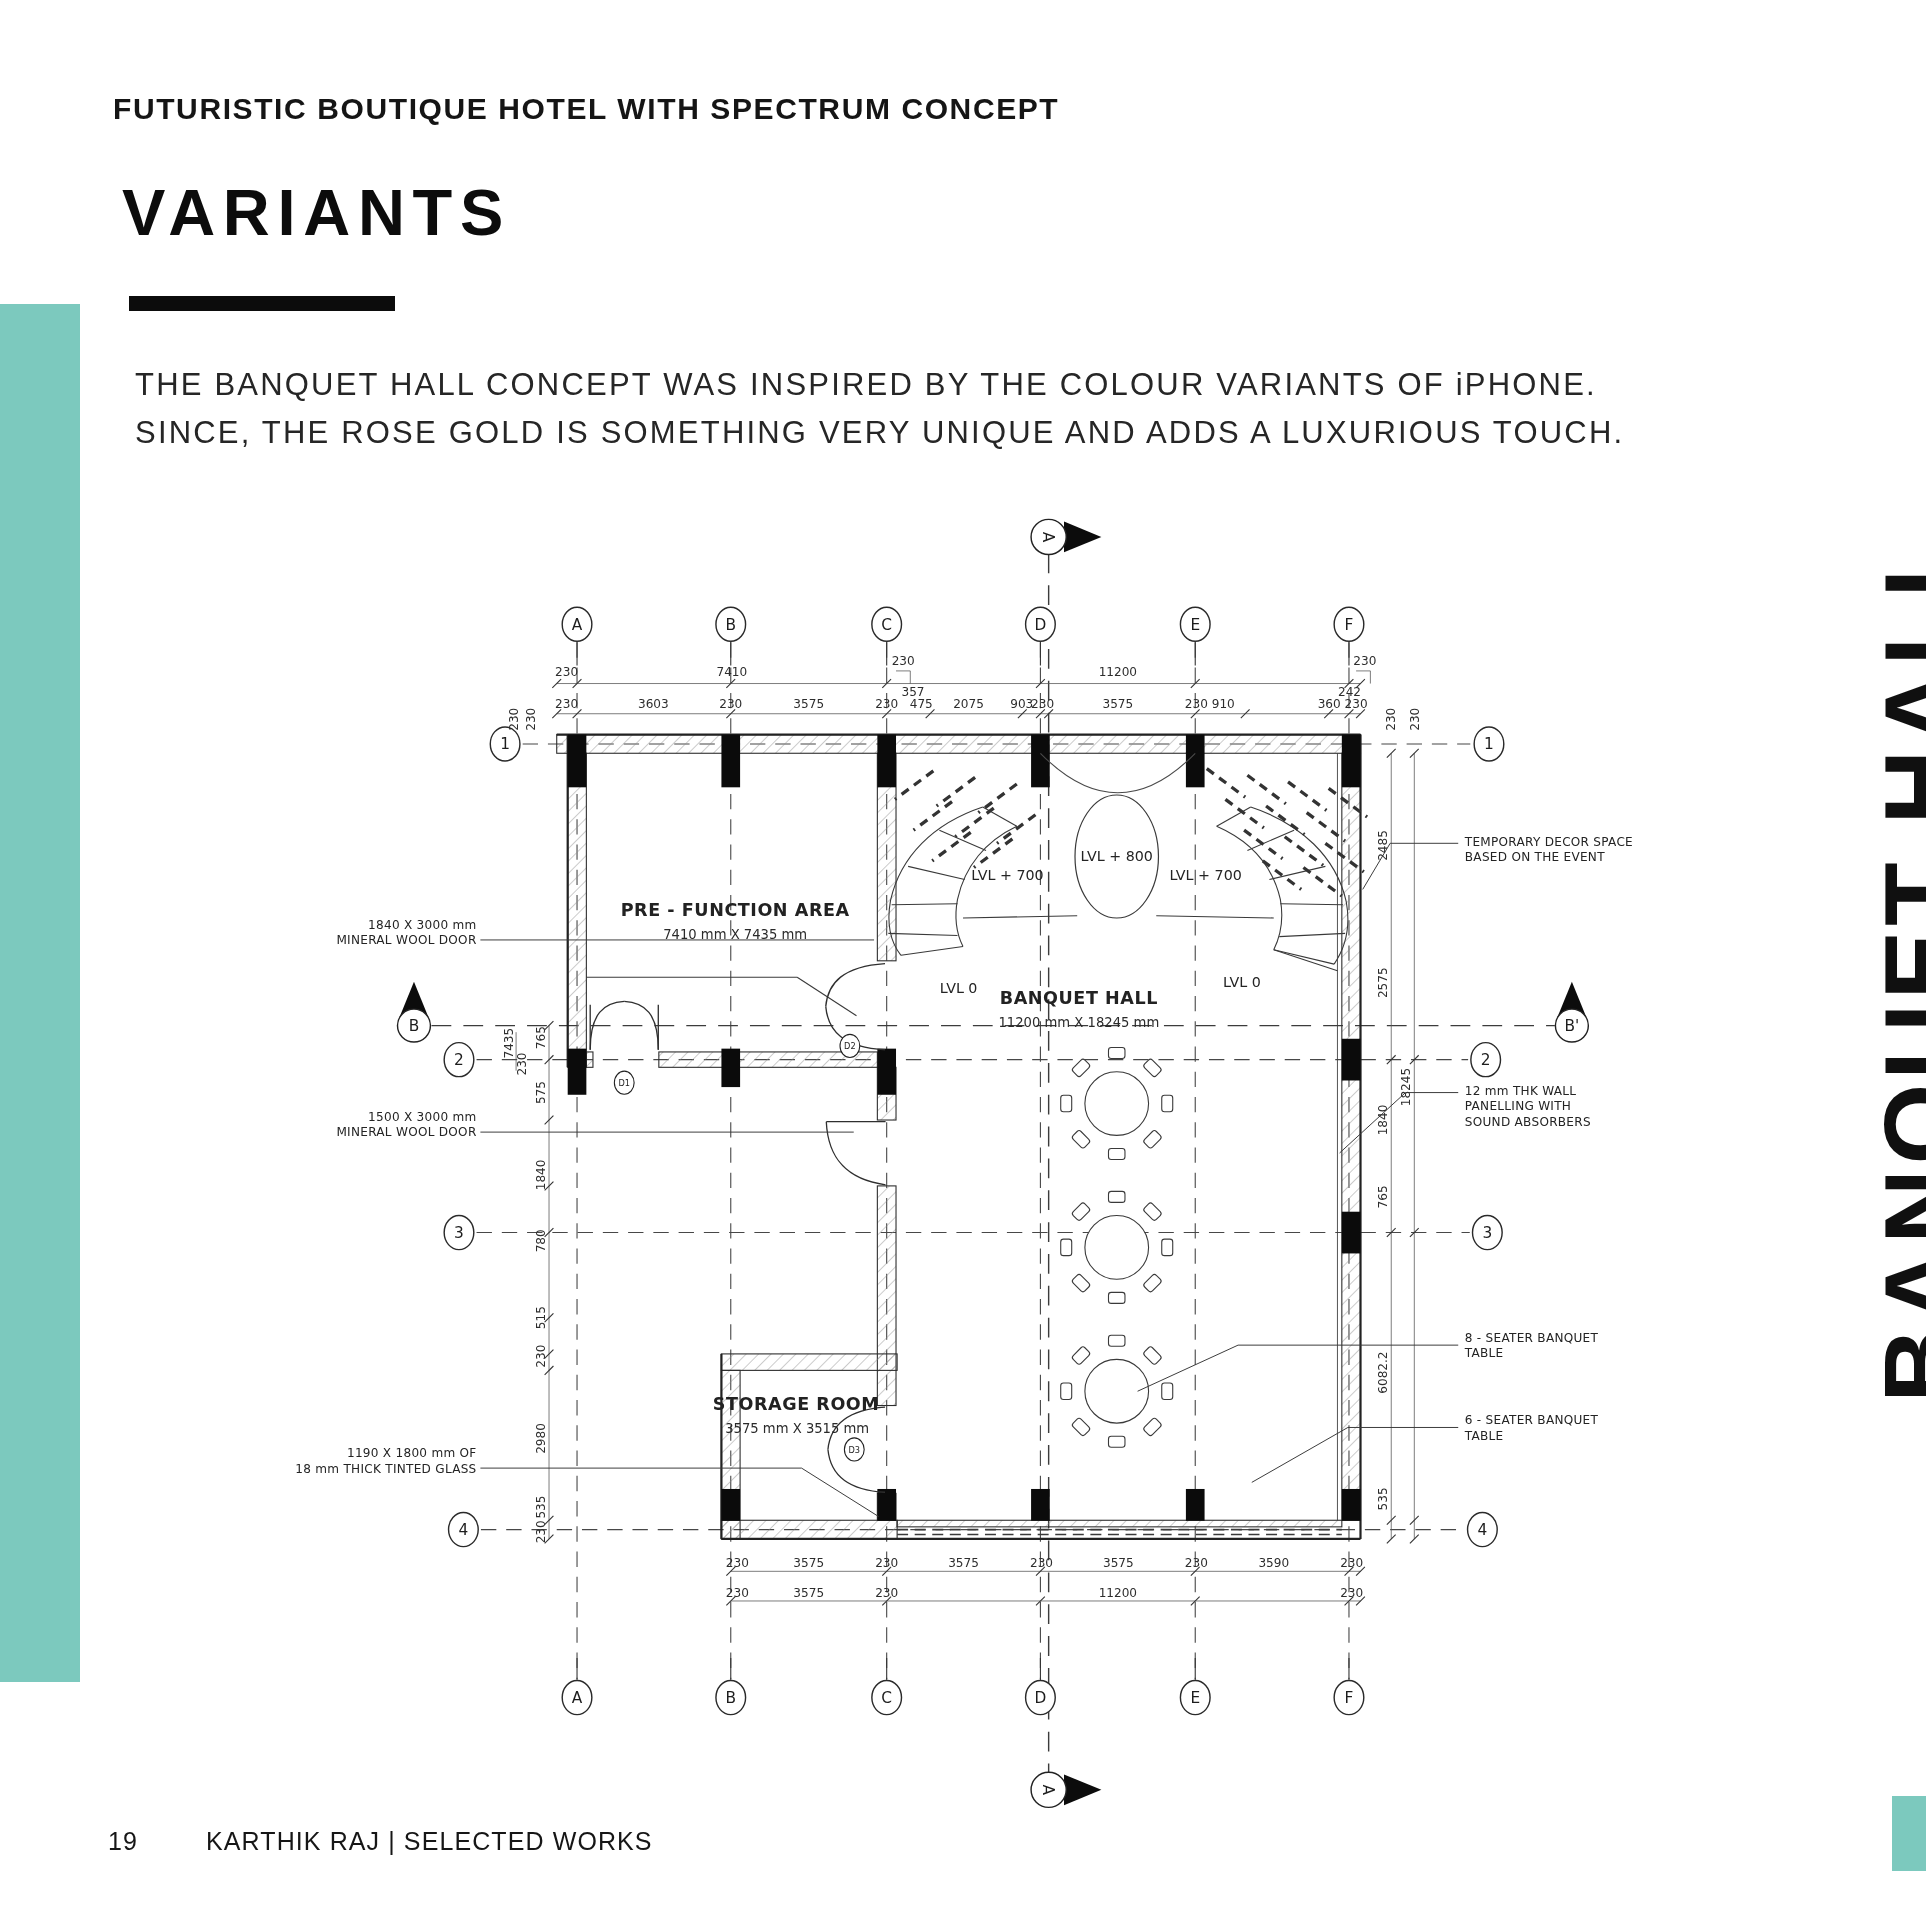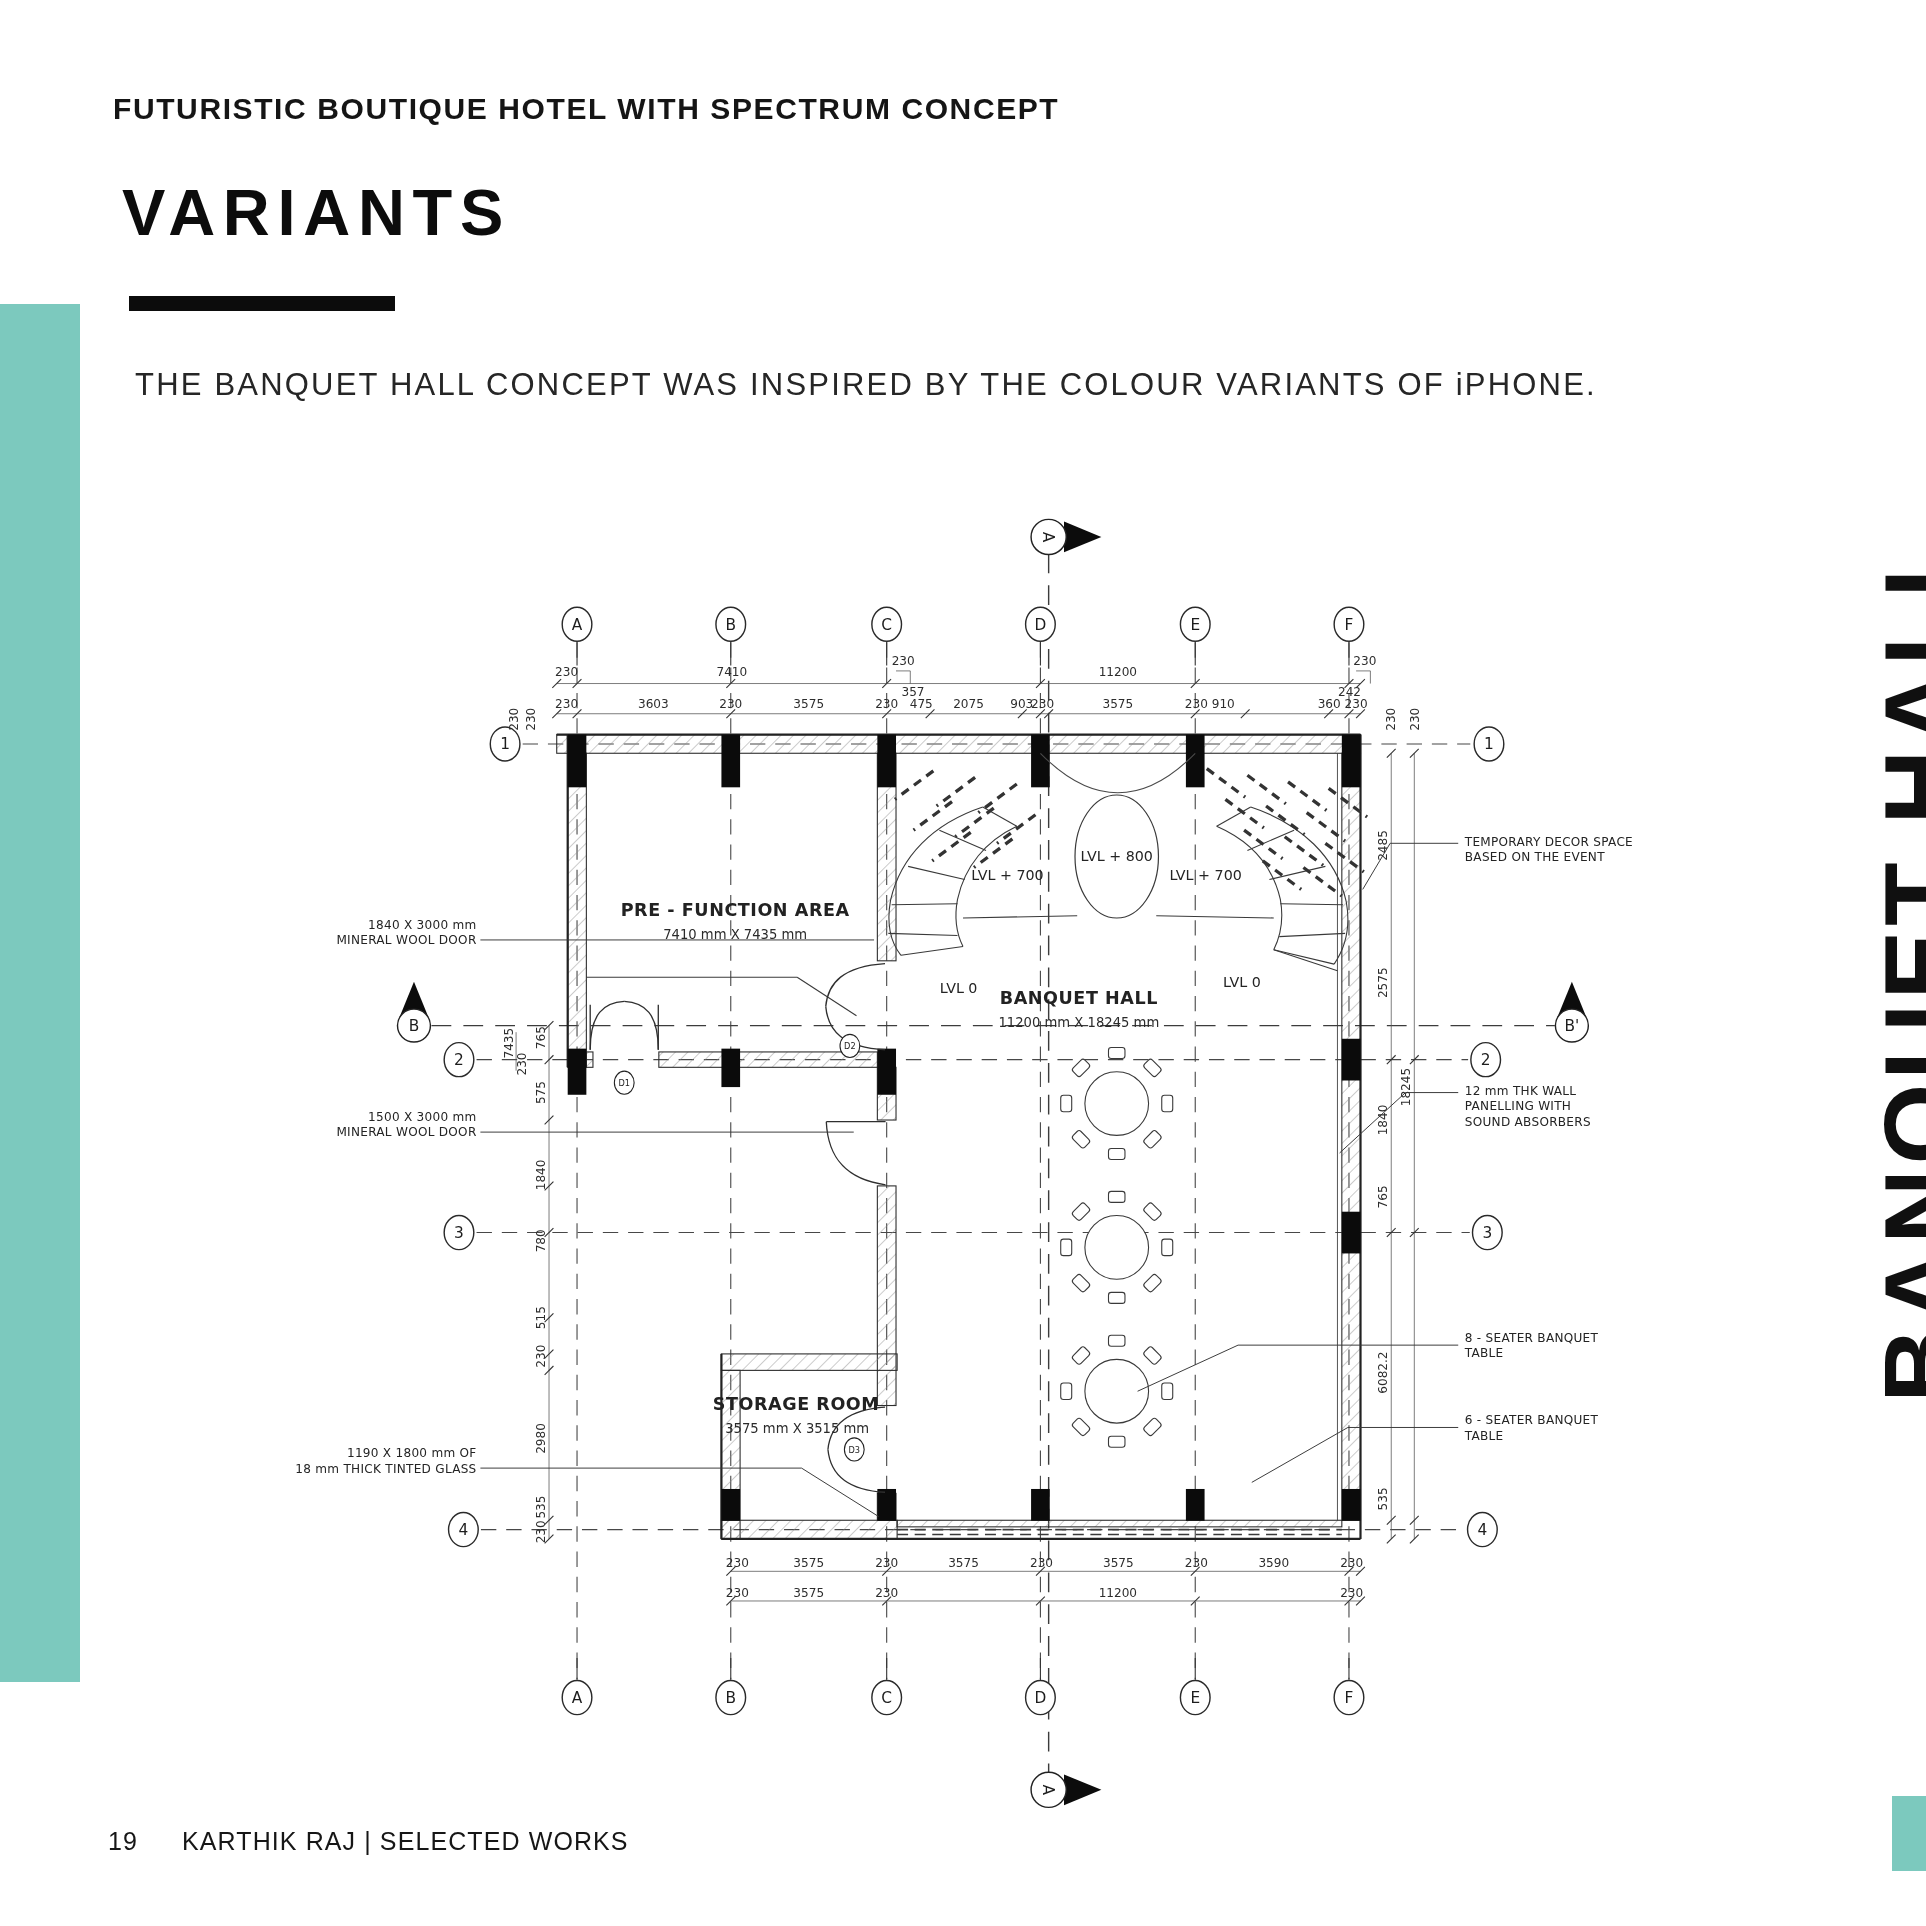--- a/index.html
+++ b/index.html
@@ -8,21 +8,21 @@
   .abs{position:absolute;}
   #accent-bar-left{left:0;top:304px;width:80px;height:1378px;background:#7CC9BE;}
   #accent-corner{left:1892px;top:1796px;width:34px;height:75px;background:#7CC9BE;}
   #header-title{left:113px;top:65px;font-size:30px;font-weight:600;letter-spacing:1.6px;color:#151515;margin-top:27px;}
   #hero-title{left:122px;top:175px;font-size:65px;font-weight:800;letter-spacing:7.7px;color:#0c0c0c;}
   #hero-underline{left:129px;top:296px;width:266px;height:15.4px;background:#0c0c0c;}
   .intro{left:135px;font-size:31px;font-weight:400;letter-spacing:2.2px;color:#262626;white-space:nowrap;}
   #intro-1{top:367px;text-align:center;}
   #intro-2{top:415px;}
   #footer{left:108px;top:1827px;font-size:25px;font-weight:500;letter-spacing:1.1px;color:#161616;}
-  #footer .credit{margin-left:44px;}
+  #footer .credit{margin-left:68px;}
   #side-title{left:1862px;top:1403px;transform:rotate(-90deg);transform-origin:0 0;
               font-size:104px;font-weight:800;letter-spacing:4.4px;white-space:nowrap;color:#101010;}
   svg text{font-family:"DejaVu Sans",sans-serif;}
   .dim{font-size:22px;fill:#2d2d2d;}
   .roomname{font-size:32px;font-weight:600;fill:#222;letter-spacing:1px;}
   .roomsize{font-size:24px;fill:#2a2a2a;}
   .lvl{font-size:26px;fill:#242424;}
   .note{font-size:22px;fill:#242424;letter-spacing:0.5px;}
   .bub{font-size:28px;fill:#1d1d1d;}
   .dtag{font-size:15px;fill:#1d1d1d;}
@@ -32,20 +32,21 @@
 
 <div id="page">
 
   <div id="accent-bar-left" class="abs"></div>
   <div id="accent-corner" class="abs"></div>
 
   <div id="header-title" class="abs">FUTURISTIC BOUTIQUE HOTEL WITH SPECTRUM CONCEPT</div>
   <div id="hero-title" class="abs">VARIANTS</div>
   <div id="hero-underline" class="abs"></div>
   <div id="intro-1" class="abs intro">THE BANQUET HALL CONCEPT WAS INSPIRED BY THE COLOUR VARIANTS OF iPHONE.</div>
+  <div id="intro-2" class="abs intro">SINCE, THE ROSE GOLD IS SOMETHING VERY UNIQUE AND ADDS A LUXURIOUS TOUCH.</div>
 
   <div id="side-title" class="abs">BANQUET HALL</div>
 
   <div id="footer" class="abs">
     <span>19</span><span class="credit">KARTHIK RAJ | SELECTED WORKS</span>
   </div>
 
   <svg class="abs" style="left:0;top:0" width="1926" height="1926" viewBox="0 0 3508 3508">
     <defs>
       <pattern id="hatch" patternUnits="userSpaceOnUse" width="16" height="16" patternTransform="rotate(45)">

